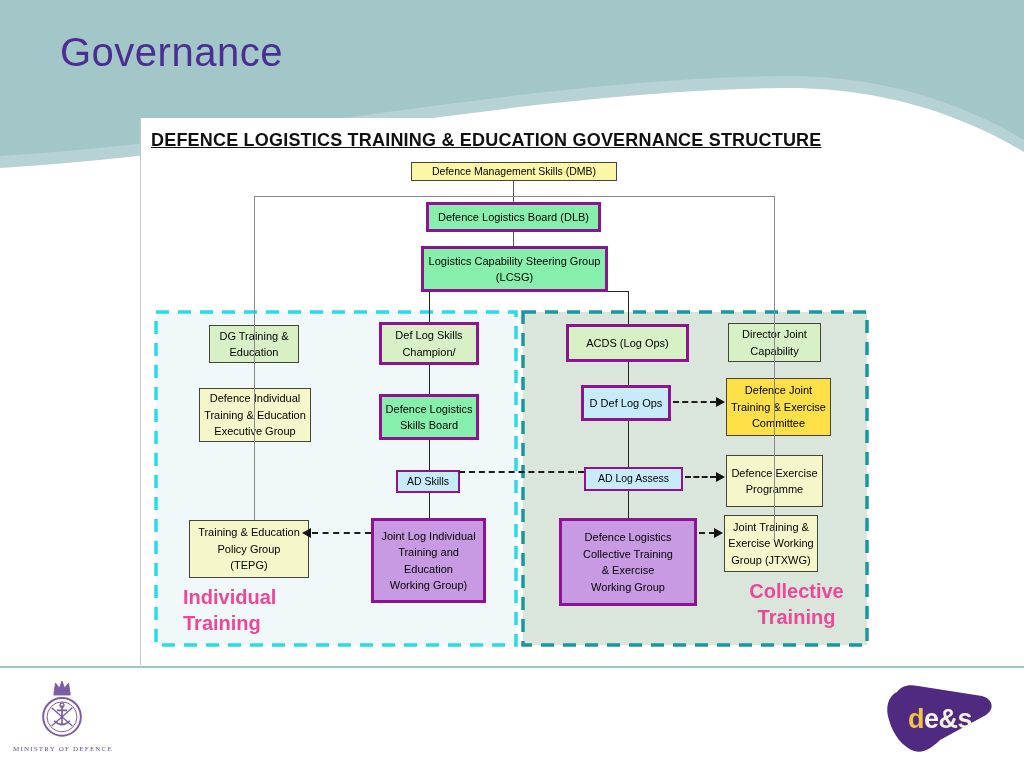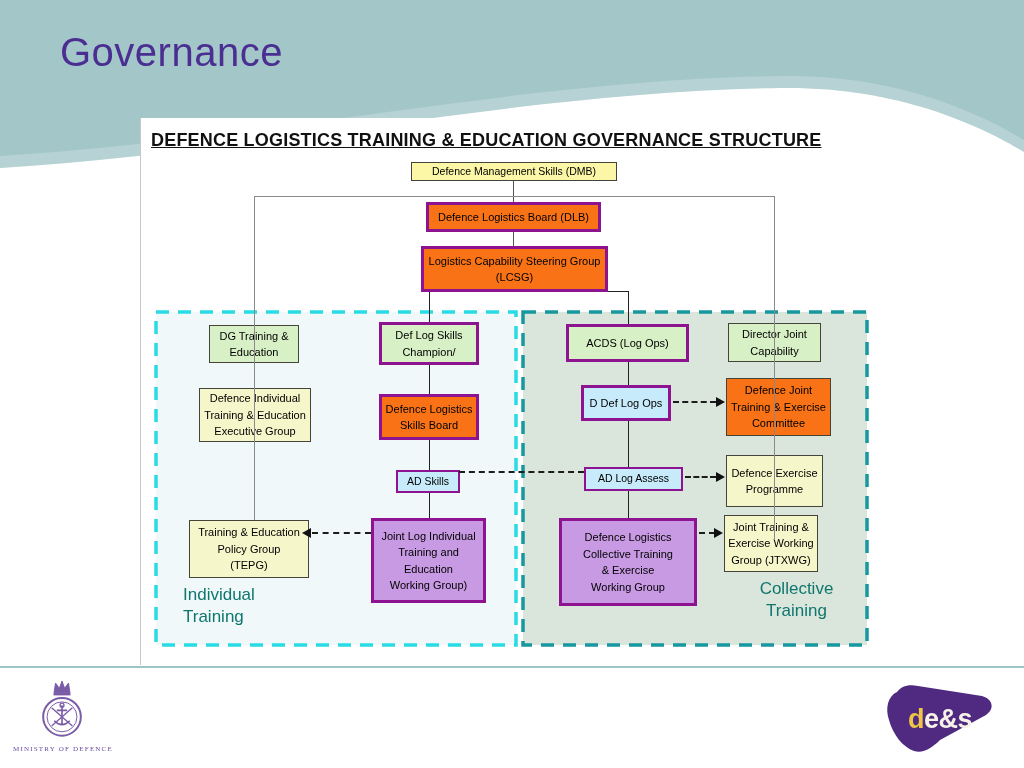--- a/index.html
+++ b/index.html
@@ -14,36 +14,36 @@
            border-left:1px solid rgba(0,0,0,.22);z-index:2;}
   .dg-heading{position:absolute;left:10px;top:12px;width:724px;font-size:18px;font-weight:bold;
               color:#111;text-decoration:underline;letter-spacing:.2px;white-space:nowrap;}
   .section{position:absolute;z-index:1;}
   .section svg{display:block;}
   
   .box{position:absolute;box-sizing:border-box;display:flex;align-items:center;justify-content:center;
        text-align:center;font-size:11px;line-height:1.5;color:#000;white-space:pre-line;z-index:3;padding:1px 2px;}
   .b-thin{border:1px solid #44443a;}
   .b-purple{border:3px solid #8d1390;}
-  .f-yellow{background:#f97316;}
+  .f-yellow{background:#86efac;}
   .f-yellowlt{background:#fbf7a6;}
   .f-green{background:#d8f0c6;}
   .f-cream{background:#f6f6cb;}
-  .f-cream2{background:#f97316;}
+  .f-cream2{background:#fde047;}
   .f-blue{background:#c7ebfa;}
   .f-lilac{background:#c99ae4;}
   
   .ln{position:absolute;background:#8a8a8a;z-index:5;}
   .lnb{position:absolute;background:#222;z-index:2;}
   .lns{position:absolute;background:#555;z-index:2;}
   .dash{position:absolute;height:0;border-top:2px dashed #1c1c1c;z-index:5;}
   .arr{position:absolute;width:0;height:0;z-index:5;}
   .arr-l{border-top:5px solid transparent;border-bottom:5px solid transparent;border-right:9px solid #111;}
   .arr-r{border-top:5px solid transparent;border-bottom:5px solid transparent;border-left:9px solid #111;}
-  .sec-label{position:absolute;font-size:17px;font-weight:normal;color:#0f766e;line-height:1.3;
+  .sec-label{position:absolute;font-size:20px;font-weight:bold;color:#ec4899;line-height:1.3;
              white-space:pre-line;z-index:3;}
   
   .mod-logo{position:absolute;left:36px;top:679px;z-index:4;}
   .mod-caption{position:absolute;left:8px;top:745px;width:110px;text-align:center;z-index:4;
                font-family:"Liberation Serif",serif;font-size:7px;letter-spacing:1.2px;color:#6b4fa0;}
   .des-logo{position:absolute;left:882px;top:683px;width:121px;height:74px;z-index:4;}
   .des-text{position:absolute;left:26px;top:21px;font-size:27px;font-weight:bold;letter-spacing:-.5px;z-index:5;}
   .des-d{color:#f0c545;}
   .des-rest{color:#f7f2e9;}
 </style>

